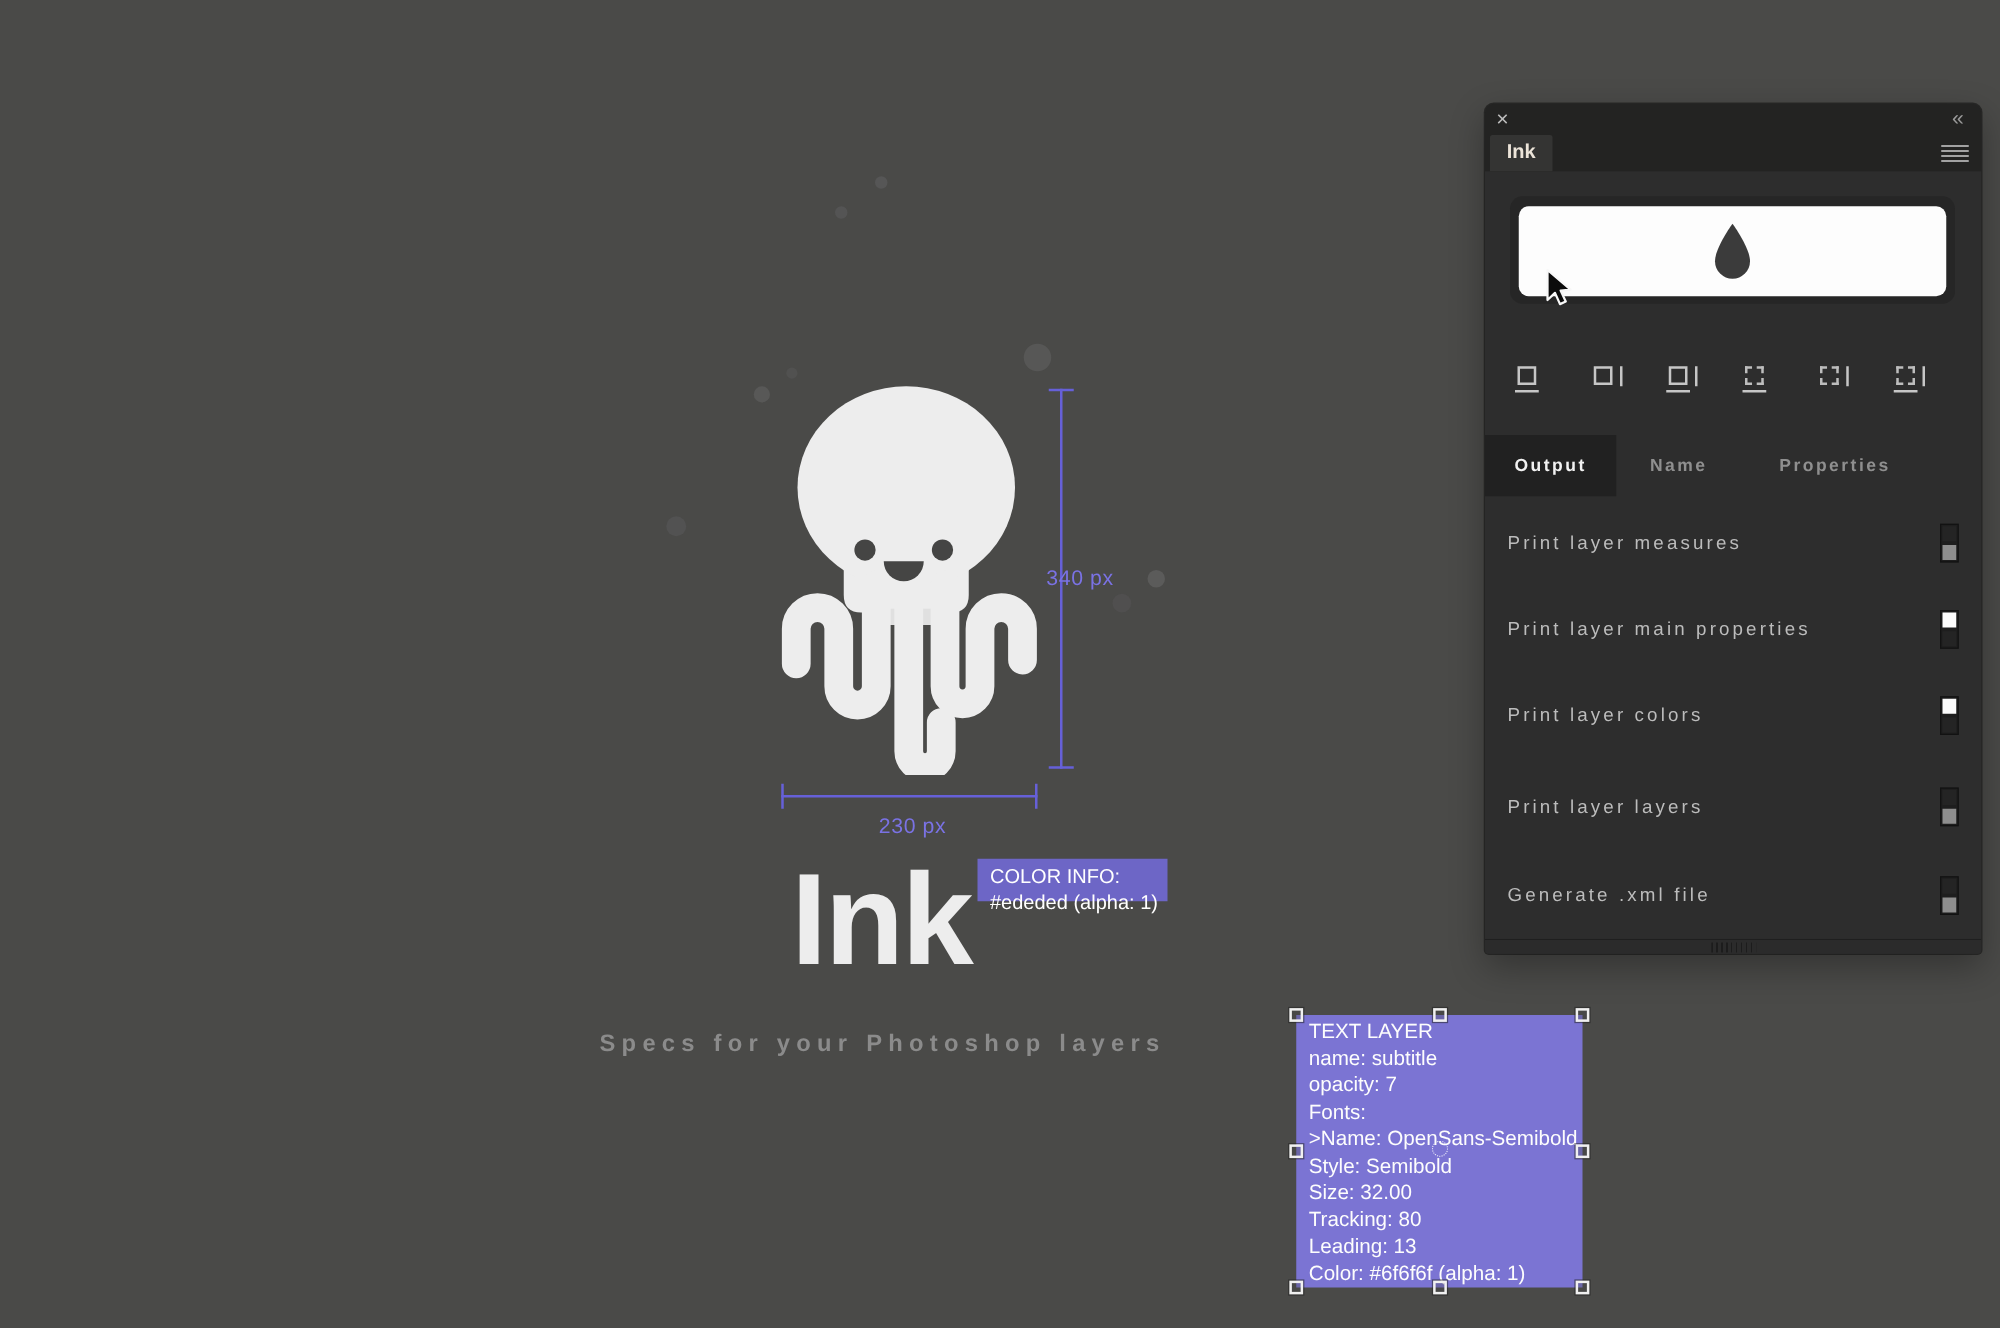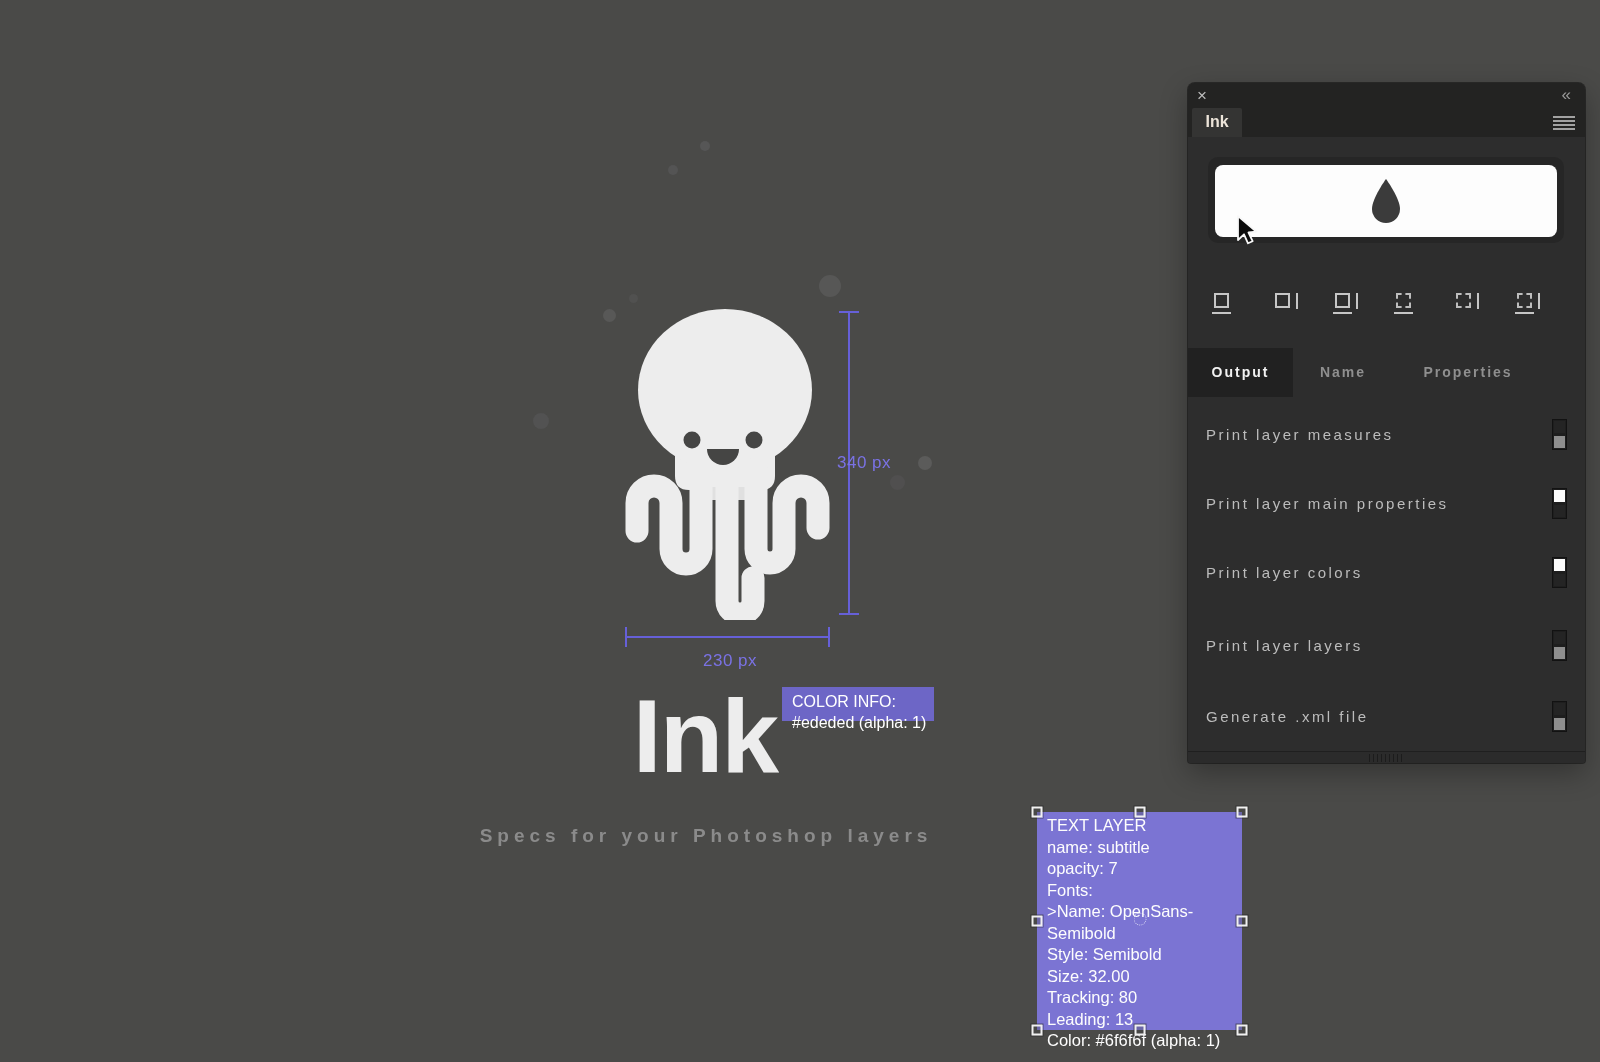--- a/index.html
+++ b/index.html
@@ -21,21 +21,21 @@
   #color-tooltip { position:absolute; left:782px; top:687px; width:152px; height:34px;
     background:#6d66c6; color:#ffffff; font-size:16px; line-height:21px; padding:4px 0 2px 10px; z-index:5; }
 
   
   #big-title { position:absolute; left:600px; top:684px; width:210px; text-align:center;
     font-size:104px; font-weight:700; letter-spacing:-2px; color:#ededed; line-height:1; }
   #subtitle { position:absolute; left:406px; top:797px; width:600px; text-align:center;
     font-size:19px; font-weight:700; letter-spacing:5px; color:#8b8b8b;margin-top:28px; }
 
   
-  #text-layer-box { position:absolute; left:1037px; top:812px; width:205px; height:218px;
+  #text-layer-box { position:absolute; left:1037px; top:812px; width:229px; height:218px;
     background:#7b74d3; color:#fdfdfd; font-size:16.5px; line-height:21.5px; padding:3px 0 10px 10px; }
   .handle { position:absolute; width:11px; height:11px; border:2px solid #f0f0f0;
     background:rgba(70,70,70,0.30); box-shadow:0 0 0 1px rgba(35,35,35,0.55); transform:translate(-50%,-50%); }
   #ref-point { position:absolute; left:50%; top:49%; width:13px; height:13px; border:1.5px dotted rgba(255,255,255,0.8);
     border-radius:50%; transform:translate(-50%,-50%); }
 
   
   #ink-panel { position:absolute; left:1188px; top:83px; width:397px; height:680px;
     background:#2d2d2d; border-radius:7px 7px 3px 3px;
     box-shadow:0 0 0 1px rgba(15,15,15,0.55), 0 10px 28px rgba(0,0,0,0.30); }

